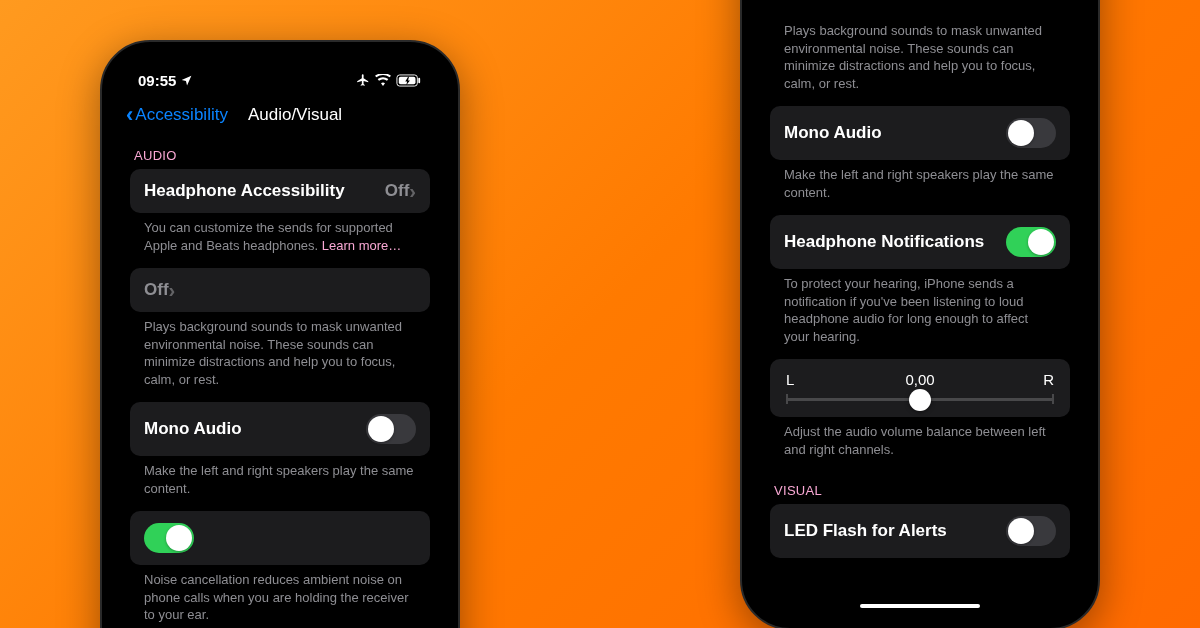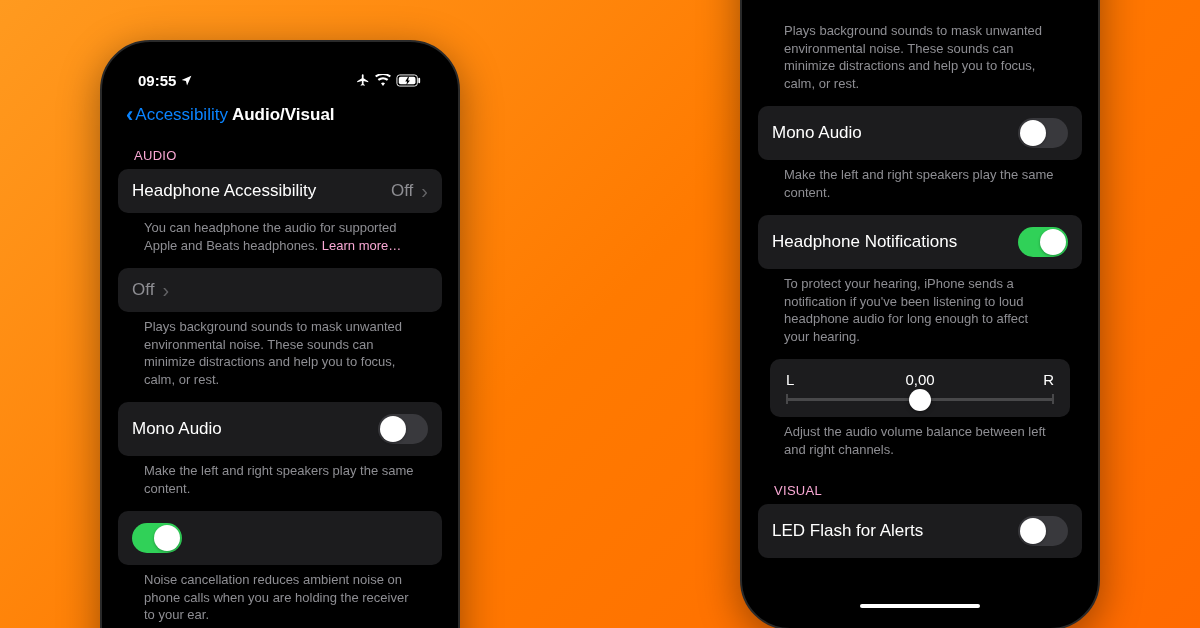--- a/index.html
+++ b/index.html
@@ -63,43 +63,44 @@
   .back-link {
     color: #0a84ff;
     font-size: 17px;
     display: flex;
     align-items: center;
     gap: 2px;
   }
   .nav-title {
     color: #fff;
     font-size: 17px;
-    font-weight: 700;
-    margin-left: 0;
+    font-weight: 400;
+    margin-left: 16px;
     text-align: center;
   }
   .section-header {
     color: #f9a8d4;
     font-size: 13px;
     padding: 10px 18px 6px;
     text-transform: uppercase;
     letter-spacing: 0.3px;
   }
   .cell {
     background: #1c1c1e;
-    margin: 0 2px;
+    margin: 0 14px;
     border-radius: 10px;
     padding: 12px 14px;
     display: flex;
     align-items: center;
     justify-content: space-between;
     font-size: 17px;
+    font-weight: bold;
   }
   .cell-label { color: #fff; }
-  .cell-right { display:flex; align-items:center; gap:8px; color:#8e8e93; }
+  .cell-right { display:flex; align-items:center; color:#8e8e93; }
   .cell-desc {
     color: #8e8e93;
     font-size: 13px;
     padding: 6px 28px 14px;
     line-height: 1.35;
   }
   .link-inline { color: #f9a8d4; }
   .chevron {
     color: #636366;
     font-size: 20px;
@@ -211,21 +212,21 @@
     <div class="section-header">AUDIO</div>
 
     <div class="cell">
       <span class="cell-label">Headphone Accessibility</span>
       <span class="cell-right">
         <span>Off</span>
         <span class="chevron">›</span>
       </span>
     </div>
     <div class="cell-desc">
-      <span>You can headphone the audio for supported Apple and Beats headphones. </span><span class="link-inline">Learn more…</span>
+      <span>You can customize the sends for supported Apple and Beats headphones. </span><span class="link-inline">Learn more…</span>
     </div>
 
     <div class="cell">
       <span class="cell-right">
         <span>Off</span>
         <span class="chevron">›</span>
       </span>
     </div>
     <div class="cell-desc">Plays background sounds to mask unwanted environmental noise. These sounds can minimize distractions and help you to focus, calm, or rest.</div>
 

